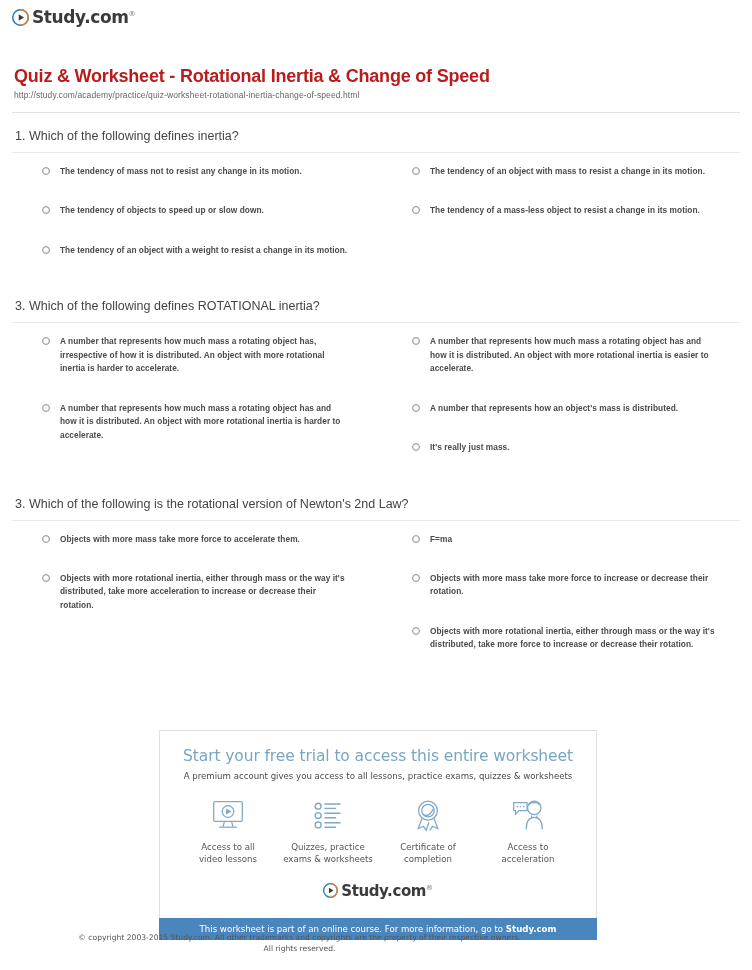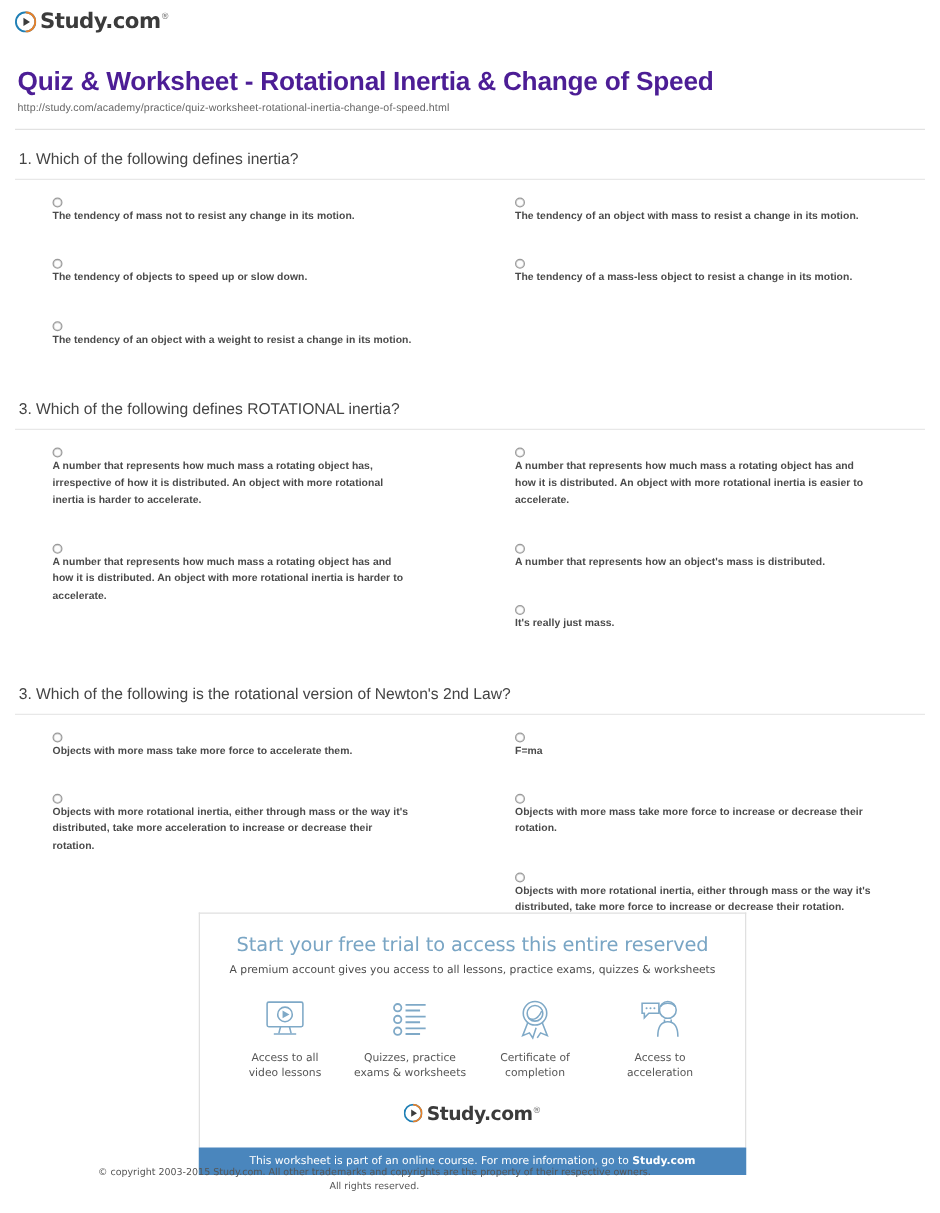--- a/index.html
+++ b/index.html
@@ -44,25 +44,25 @@
     font-size: 7px;
     vertical-align: super;
     font-weight: normal;
     color: #777;
   }
 
   .title-block {
     padding: 14px 14px 6px 14px;
   }
   .page-title {
-    font-size: 21px;
+    font-size: 18px;
     font-weight: bold;
-    color: #4c1d95;
+    color: #b91c1c;
     letter-spacing: -0.2px;
-    margin: 0 0 3px 0;
+    margin: 12px 0 3px 0;
     font-family: "Liberation Sans", sans-serif;
   }
   .page-url {
     font-size: 8.5px;
     color: #666;
     margin: 0;
     letter-spacing: 0.1px;
   }
   .header-rule {
     border: 0;
@@ -95,21 +95,20 @@
     width: 50%;
     padding-right: 14px;
   }
   .answer-col.right { padding-left: 6px; }
 
   .answer {
     display: flex;
     align-items: flex-start;
     margin-bottom: 26px;
     padding-left: 30px;
-    flex-direction: column;
   }
 
   .radio {
     flex: 0 0 8px;
     width: 8px; height: 8px;
     margin-top: 2px;
     margin-right: 10px;
     border-radius: 50%;
     border: 1px solid #9a9a9a;
     background: #fdfdfd;
@@ -330,21 +329,21 @@
             <span class="answer-label">Objects with more rotational inertia, either through mass or the way it's distributed, take more force to increase or decrease their rotation.</span>
           </div>
         </div>
       </div>
     </div>
 
   </div>
 
   <div class="promo-wrap">
     <div class="promo-card">
-      <p class="promo-heading">Start your free trial to access this entire reserved</p>
+      <p class="promo-heading">Start your free trial to access this entire worksheet</p>
       <p class="promo-sub">A premium account gives you access to all lessons, practice exams, quizzes &amp; worksheets</p>
 
       <div class="features">
 
         <div class="feature">
           <div class="feature-icon">
             <svg width="36" height="34" viewBox="0 0 40 38" fill="none" stroke="#7fa9c7" stroke-width="1.4">
               <rect x="4" y="3" width="32" height="22" rx="1.5"></rect>
               <circle cx="20" cy="14" r="6.5"></circle>
               <polygon points="17.8,10.6 24,14 17.8,17.4" fill="#7fa9c7" stroke="none"></polygon>

